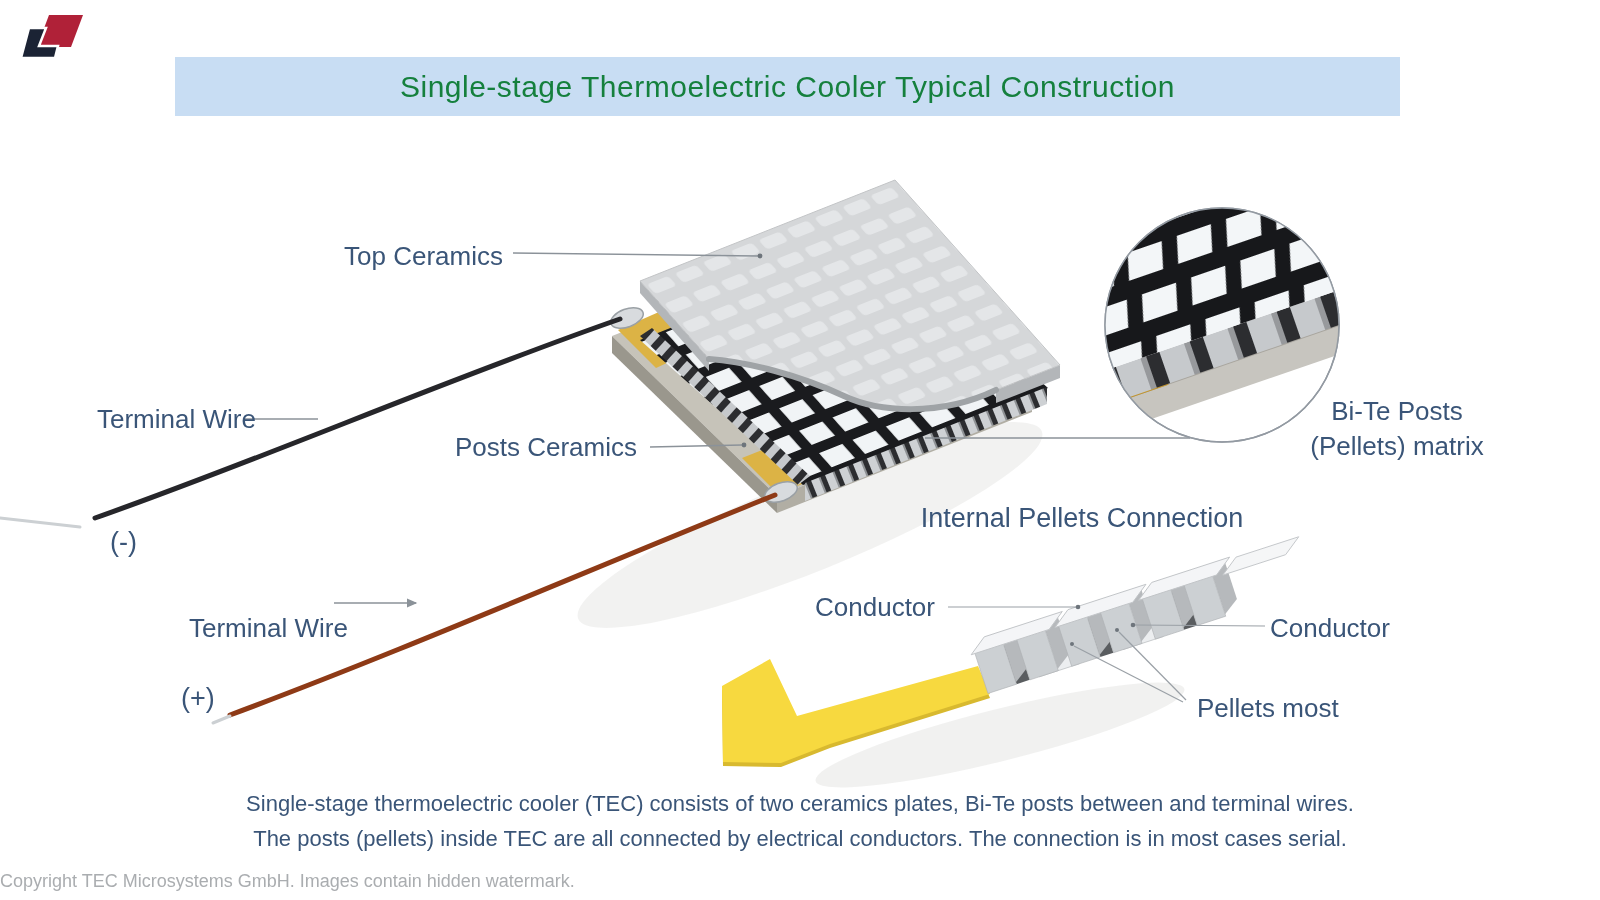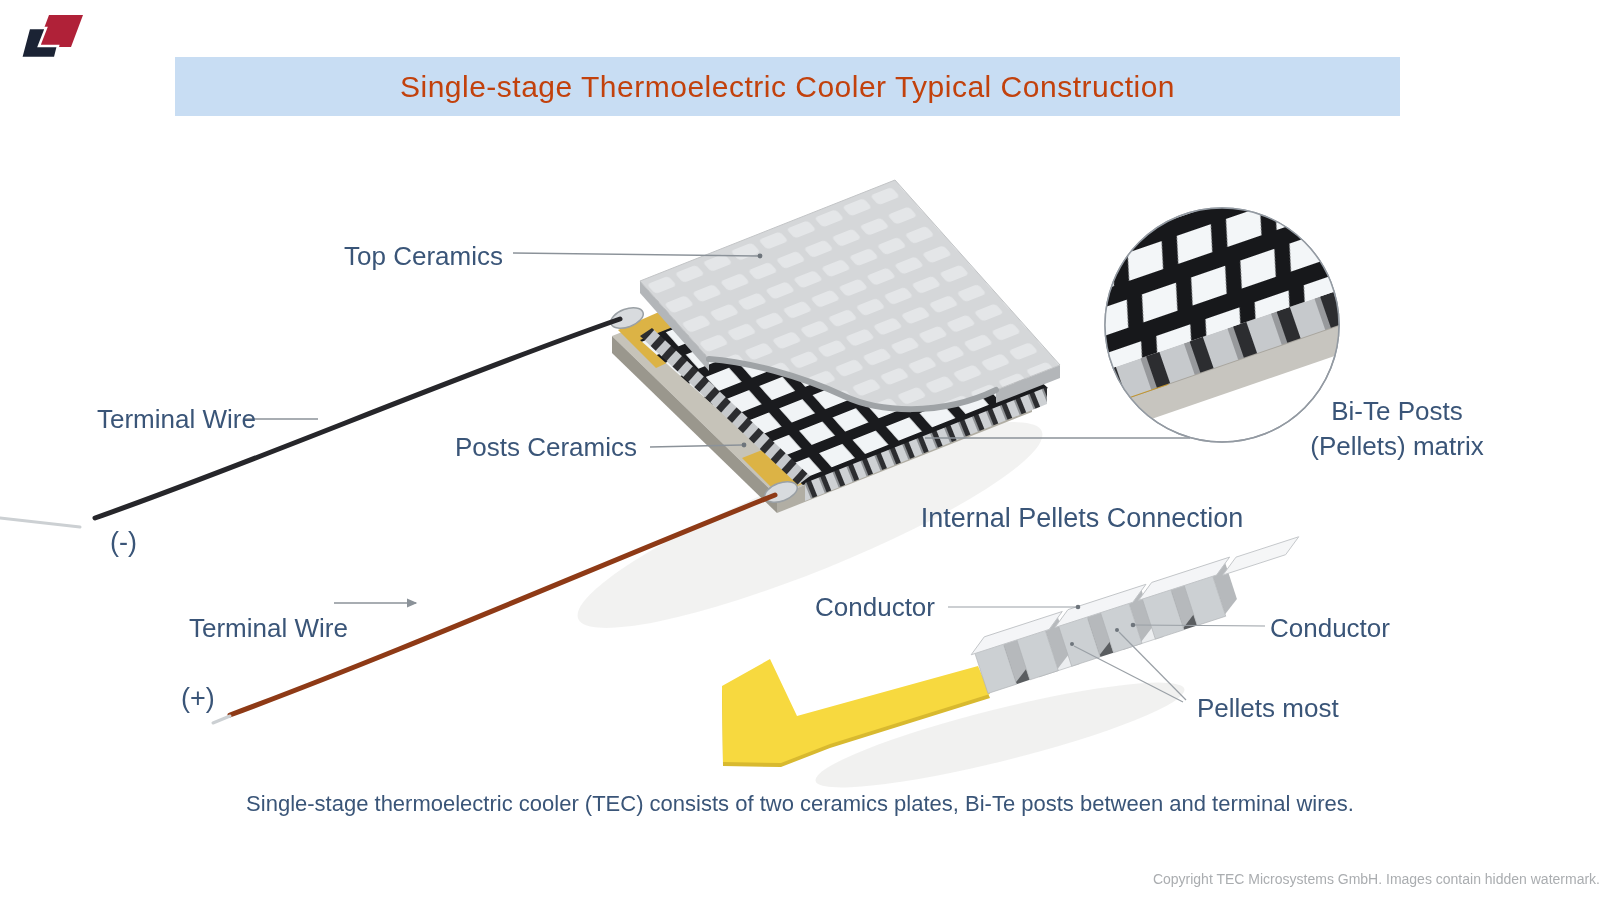--- a/index.html
+++ b/index.html
@@ -2,36 +2,36 @@
 <html><head>
 <meta charset="utf-8">
 <style>
   html,body{margin:0;padding:0;background:#ffffff;}
   #stage{position:relative;width:1600px;height:900px;overflow:hidden;background:#ffffff;
          font-family:"Liberation Sans", sans-serif;}
   #art{position:absolute;left:0;top:0;width:1600px;height:900px;}
   .lbl{position:absolute;font-size:26px;font-weight:300;color:#3a5578;white-space:nowrap;line-height:30px;}
   #title-bar{position:absolute;left:175px;top:57px;width:1225px;height:59px;background:#c8ddf3;
              display:flex;align-items:center;justify-content:center;}
-  #title-bar .t{font-size:30px;font-weight:300;color:#c2410c;letter-spacing:.5px;}
+  #title-bar .t{font-size:30px;font-weight:300;color:#15803d;letter-spacing:.5px;}
   #lbl-top-ceramics{right:1097px;top:241px;}
   #lbl-terminal-wire-neg{left:97px;top:404px;}
   #lbl-bottom-ceramics{right:963px;top:432px;}
   #lbl-neg{left:110px;top:527px;font-size:27px;}
   #lbl-terminal-wire-pos{left:189px;top:613px;}
   #lbl-pos{left:181px;top:683px;font-size:27px;}
   #lbl-bite-posts{left:1397px;top:394px;transform:translateX(-50%);text-align:center;line-height:35px;}
   #lbl-internal-title{left:1082px;top:503px;transform:translateX(-50%);font-size:27px;}
   #lbl-conductor-left{right:665px;top:592px;}
   #lbl-conductor-right{left:1270px;top:613px;}
   #lbl-pellets-pair{left:1197px;top:693px;}
   #desc{position:absolute;left:0;top:786px;width:1600px;text-align:center;
         font-size:22px;font-weight:300;color:#3a5578;line-height:35px;}
-  #copyright{position:absolute;left:0;top:871px;width:1600px;text-align:right;
-        font-size:14px;font-weight:300;color:#aaadb0;}
+  #copyright{position:absolute;left:0;top:871px;width:1600px;text-align:left;
+        font-size:18px;font-weight:300;color:#aaadb0;}
 </style>
 </head>
 <body>
 
 <div id="stage">
 
   <svg id="art" viewBox="0 0 1600 900">
     <defs>
       <pattern id="padGrid" patternUnits="userSpaceOnUse" width="30" height="26" patternTransform="matrix(0.93,-0.37,0.665,0.746,640,281)">
         <rect width="30" height="26" fill="#d5d7d9"></rect>
@@ -198,16 +198,17 @@
     <div>Bi-Te Posts</div>
     <div>(Pellets) matrix</div>
   </div>
   <div class="lbl" id="lbl-internal-title">Internal Pellets Connection</div>
   <div class="lbl" id="lbl-conductor-left">Conductor</div>
   <div class="lbl" id="lbl-conductor-right">Conductor</div>
   <div class="lbl" id="lbl-pellets-pair">Pellets most</div>
 
   <div id="desc">
     <div>Single-stage thermoelectric cooler (TEC) consists of two ceramics plates, Bi-Te posts between and terminal wires.</div>
+    <div>The posts (pellets) inside TEC are all connected by electrical conductors. The connection is in most cases serial.</div>
   </div>
   <div id="copyright">Copyright TEC Microsystems GmbH. Images contain hidden watermark.</div>
 
 </div>
 
 </body></html>

